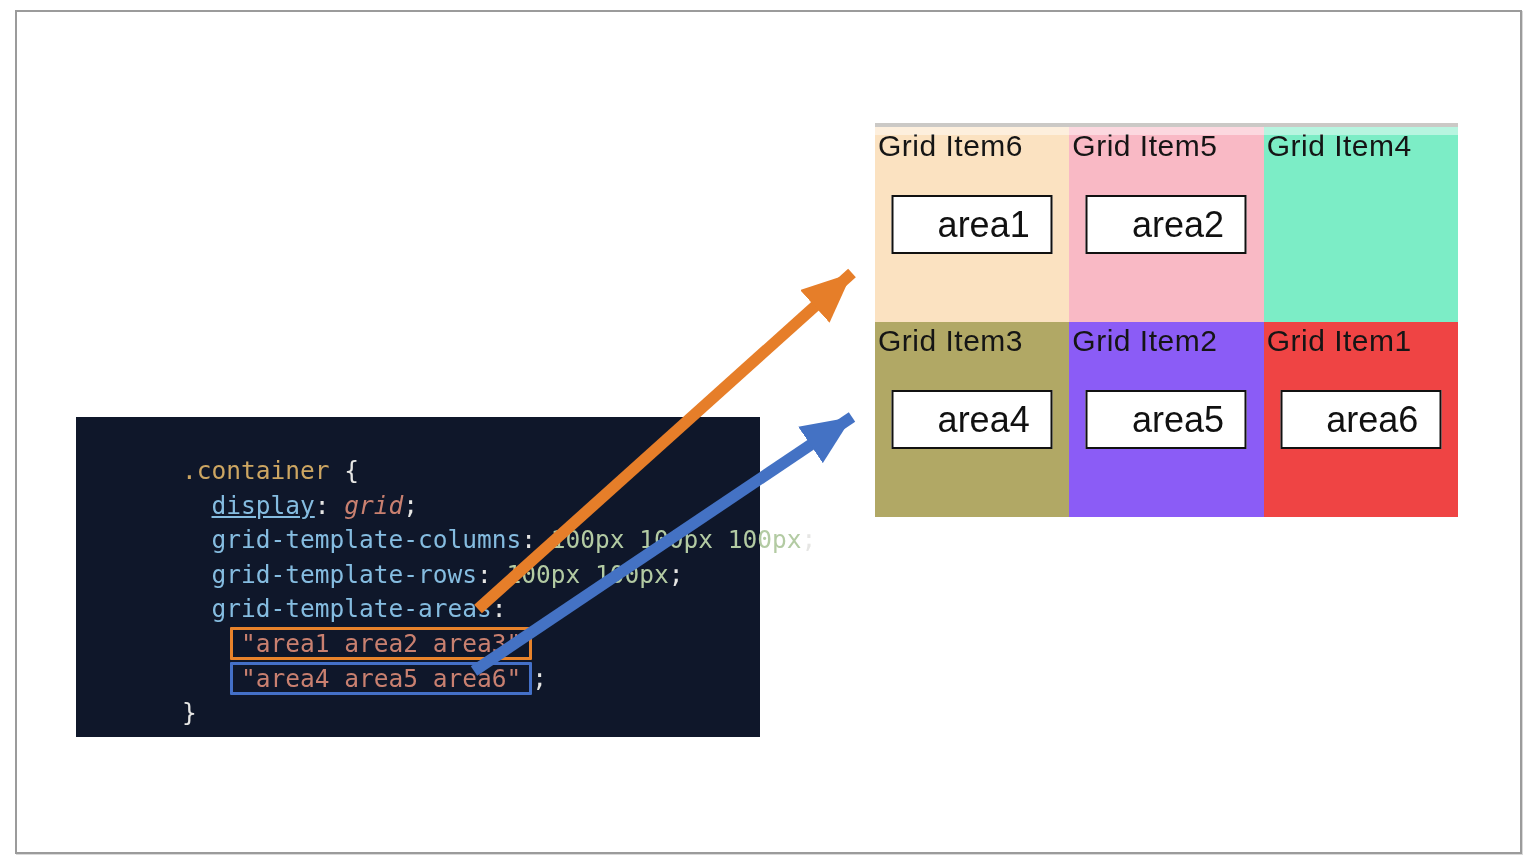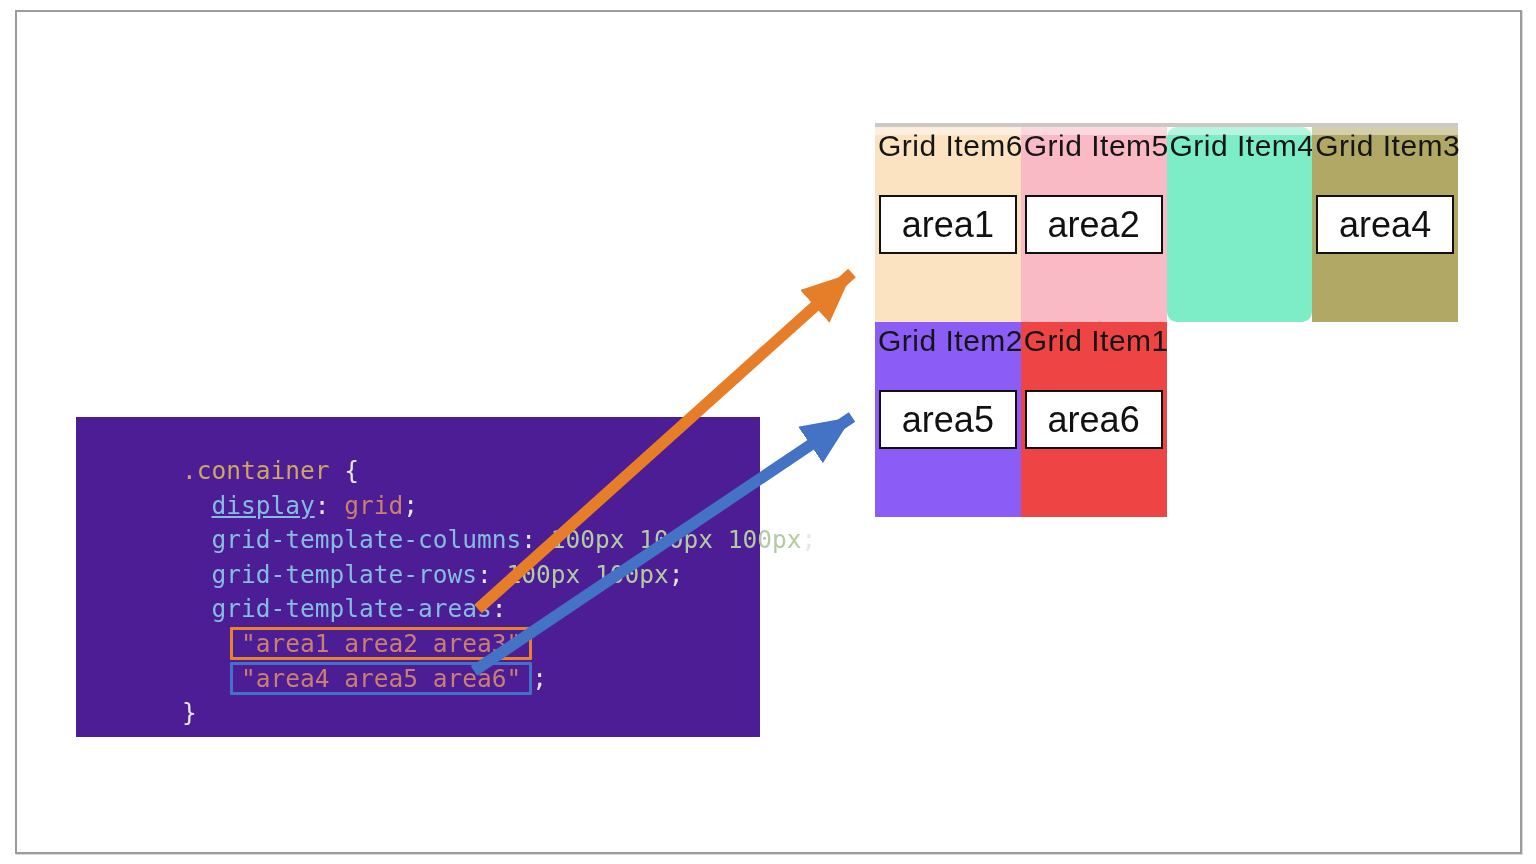--- a/index.html
+++ b/index.html
@@ -9,33 +9,33 @@
   }
   .frame{
     position:absolute;left:15px;top:10px;width:1503px;height:840px;
     border:2px solid #9b9b9b;box-shadow:1px 1px 0 #d9d9d9;
   }
   
   .grid-panel{position:absolute;left:875px;top:123px;width:583px;height:394px;}
   .grid-top-strip{position:absolute;left:0;top:0;width:100%;height:4px;background:#cbc9c6;}
   .grid-cells{
     position:absolute;left:0;top:4px;width:583px;height:390px;
-    display:grid;grid-template-columns:repeat(4,1fr);grid-template-rows:195px 195px;
+    display:grid;grid-template-columns:repeat(3,1fr);grid-template-rows:195px 195px;
   }
   .grid-fade{position:absolute;left:0;top:4px;width:100%;height:8px;background:rgba(255,255,255,0.45);pointer-events:none;z-index:3;}
   .grid-cell{position:relative;}
   .cell-label{
     position:absolute;left:3px;top:2px;font-size:30px;letter-spacing:0.5px;
     color:#151515;white-space:nowrap;
   }
   .area-box{
     position:absolute;top:68px;left:50%;transform:translateX(-50%);
     width:134px;height:55px;background:#ffffff;border:2.5px solid #111111;
     display:flex;align-items:center;justify-content:center;
-    font-size:36px;color:#111111;
+    font-size:36px;color:#111111;padding-left:23px;
   }
   
   .code-panel{
     position:absolute;left:76px;top:417px;width:684px;height:320px;
     background:#000000;box-sizing:border-box;padding:37px 0 0 106px;
     font-family:"DejaVu Sans Mono","Liberation Mono",monospace;
     font-size:24.5px;line-height:34.6px;z-index:1;
   }
   .code-line{white-space:pre;height:34.6px;}
   .hl-box{
@@ -54,42 +54,42 @@
   <div class="grid-top-strip"></div>
   <div class="grid-cells">
     <div class="grid-cell" style="background: rgb(251, 226, 193);">
       <span class="cell-label">Grid Item6</span>
       <span class="area-box">area1</span>
     </div>
     <div class="grid-cell" style="background: rgb(249, 185, 197);">
       <span class="cell-label">Grid Item5</span>
       <span class="area-box">area2</span>
     </div>
-    <div class="grid-cell" style="background: rgb(124, 237, 198); border-radius: 10px;">
+    <div class="grid-cell" style="background: rgb(124, 237, 198);">
       <span class="cell-label">Grid Item4</span>
     </div>
     <div class="grid-cell" style="background: rgb(177, 168, 101);">
       <span class="cell-label">Grid Item3</span>
       <span class="area-box">area4</span>
     </div>
     <div class="grid-cell" style="background: #8b5cf6;">
       <span class="cell-label">Grid Item2</span>
       <span class="area-box">area5</span>
     </div>
     <div class="grid-cell" style="background: #ef4444;">
       <span class="cell-label">Grid Item1</span>
       <span class="area-box">area6</span>
     </div>
   </div>
   <div class="grid-fade"></div>
 </div>
 
-<div class="code-panel" style="background: #4c1d95;">
+<div class="code-panel" style="background: #0f172a;">
     <div class="code-line"><span style="color: rgb(205, 166, 98);">.container</span><span style="color: rgb(230, 230, 228);"> {</span></div>
-    <div class="code-line">  <span style="color: rgb(133, 188, 224); text-decoration: underline;">display</span><span style="color: rgb(230, 230, 228);">: </span><span style="color: rgb(201, 128, 112);">grid</span><span style="color: rgb(230, 230, 228);">;</span></div>
+    <div class="code-line">  <span style="color: rgb(133, 188, 224); text-decoration: underline;">display</span><span style="color: rgb(230, 230, 228);">: </span><span style="color: rgb(201, 128, 112); font-style: italic;">grid</span><span style="color: rgb(230, 230, 228);">;</span></div>
     <div class="code-line">  <span style="color: rgb(133, 188, 224);">grid-template-columns</span><span style="color: rgb(230, 230, 228);">: </span><span style="color: rgb(179, 203, 163);">100px 100px 100px</span><span style="color: rgb(230, 230, 228);">;</span></div>
     <div class="code-line">  <span style="color: rgb(133, 188, 224);">grid-template-rows</span><span style="color: rgb(230, 230, 228);">: </span><span style="color: rgb(179, 203, 163);">100px 100px</span><span style="color: rgb(230, 230, 228);">;</span></div>
     <div class="code-line">  <span style="color: rgb(133, 188, 224);">grid-template-areas</span><span style="color: rgb(230, 230, 228);">:</span></div>
     <div class="code-line">    <span class="hl-box" style="border-color: rgb(232, 131, 43);"><span style="color: rgb(201, 128, 112);">"area1 area2 area3"</span></span></div>
     <div class="code-line">    <span class="hl-box" style="border-color: rgb(68, 112, 200);"><span style="color: rgb(201, 128, 112);">"area4 area5 area6"</span></span><span style="color: rgb(230, 230, 228);">;</span></div>
     <div class="code-line"><span style="color: rgb(230, 230, 228);">}</span></div>
   </div>
 
 <svg class="arrow-layer" viewBox="0 0 1536 864">
   <defs>

